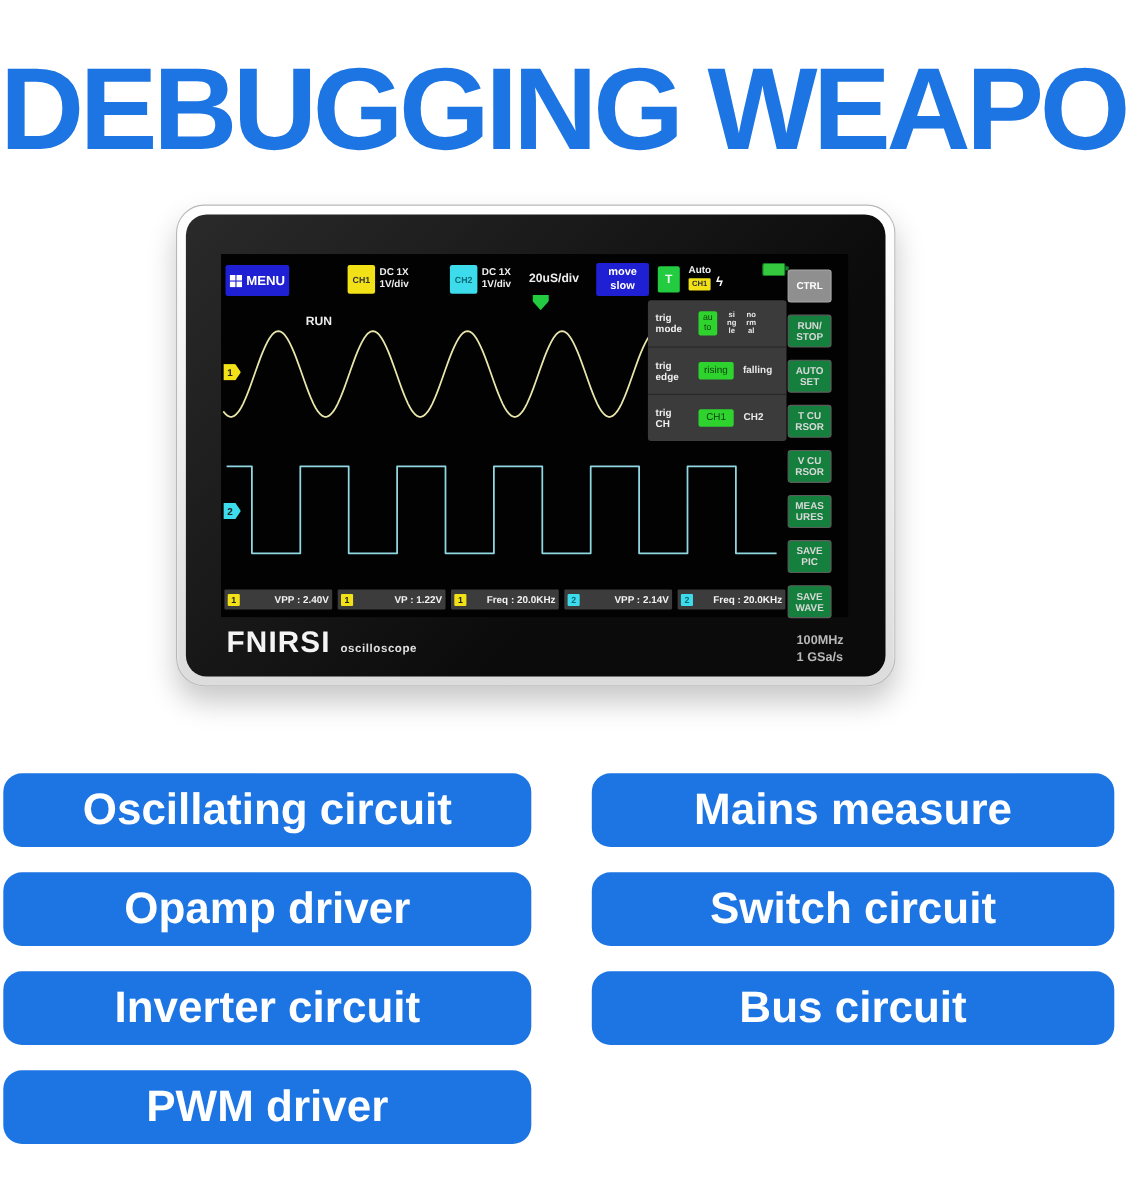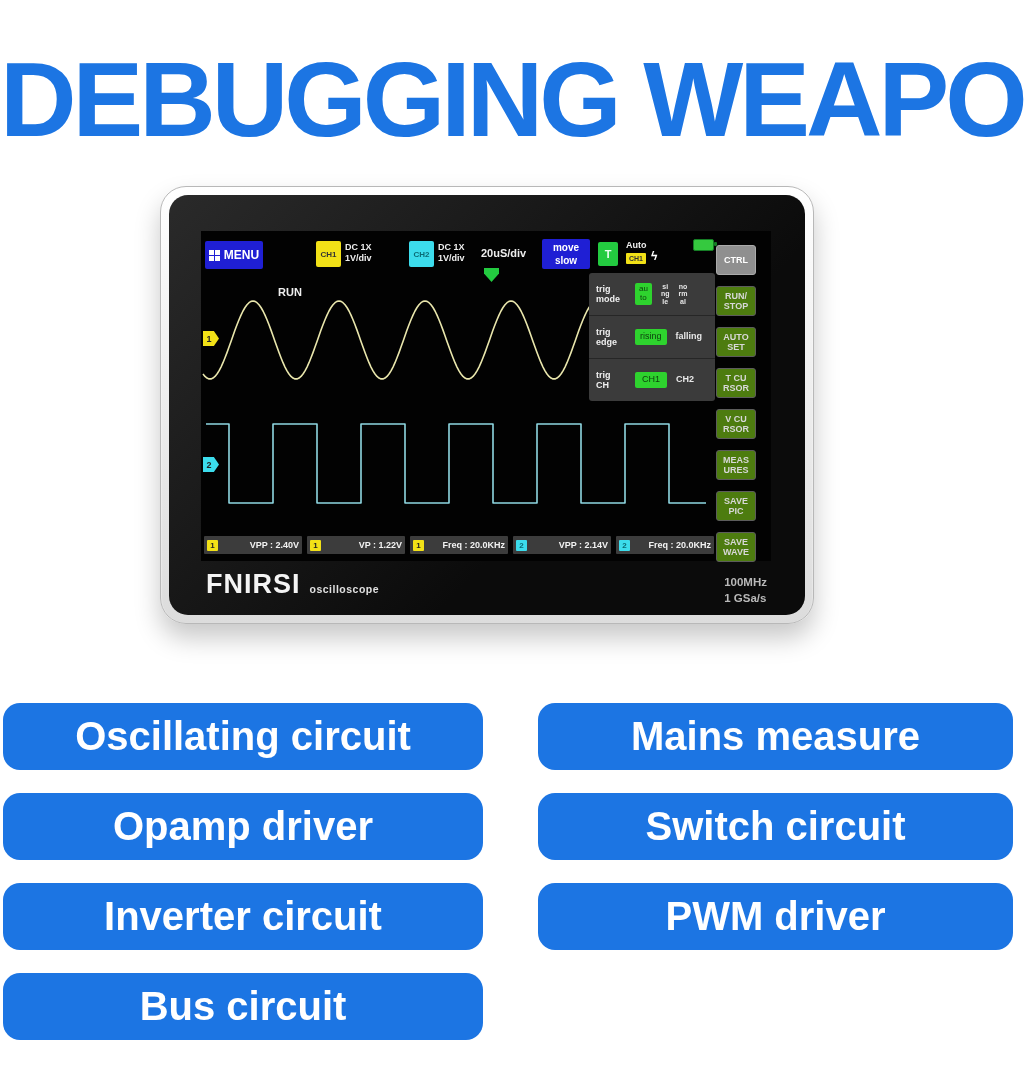--- a/index.html
+++ b/index.html
@@ -63,21 +63,21 @@
   .trig-row{flex:1;display:flex;align-items:center;padding:0 7px;gap:9px;border-bottom:1px solid #262626;}
   .trig-row:last-child{border-bottom:none;}
   .trig-lbl{width:30px;color:#f0f0f0;font-size:9px;font-weight:bold;line-height:1.15;}
   .sel-badge{background:var(--selected-green,#2ed32e);color:#0d3d0d;font-weight:normal;border-radius:2px;
              padding:2px 4px;font-size:8px;line-height:1.1;text-align:center;}
   .opt{color:#e8e8e8;font-size:8px;font-weight:bold;line-height:1.05;text-align:center;}
   .opt3{font-size:7px;}
 
   
   .btn-col{position:absolute;left:515px;top:14px;width:40px;display:flex;flex-direction:column;gap:11px;}
-  .side-btn{height:28px;background:#4d7c0f;border:1px solid #5c5c5c;border-radius:3px;color:#d8d8d8;
+  .side-btn{height:28px;background:#15803d;border:1px solid #5c5c5c;border-radius:3px;color:#d8d8d8;
             font-size:9px;font-weight:bold;display:flex;align-items:center;justify-content:center;
             text-align:center;line-height:1.15;}
   .side-btn.active{background:#8f8f8f;border-color:#aaa;color:#fff;}
 
   
   .measure-bar{position:absolute;left:3px;top:305px;width:510px;height:18px;display:flex;gap:5px;}
   .chip{flex:1;background:#3c3c3c;border-radius:1px;display:flex;align-items:center;padding:0 3px;}
   .chip .num{width:11px;height:11px;border-radius:1px;background:var(--ch1-yellow,#f2e117);color:#222;
              font-size:8px;font-weight:bold;display:flex;align-items:center;justify-content:center;flex:none;}
   .chip.c2 .num{background:var(--ch2-cyan,#3cdcec);color:#0a6a74;}
@@ -220,17 +220,17 @@
 
     </div>
   </div>
 
   <div class="pills">
     <div class="pill">Oscillating circuit</div>
     <div class="pill">Mains measure</div>
     <div class="pill">Opamp driver</div>
     <div class="pill">Switch circuit</div>
     <div class="pill">Inverter circuit</div>
+    <div class="pill">Bus circuit</div>
     <div class="pill">PWM driver</div>
-    <div class="pill">Bus circuit</div>
   </div>
 
 </div>
 
 </body></html>

